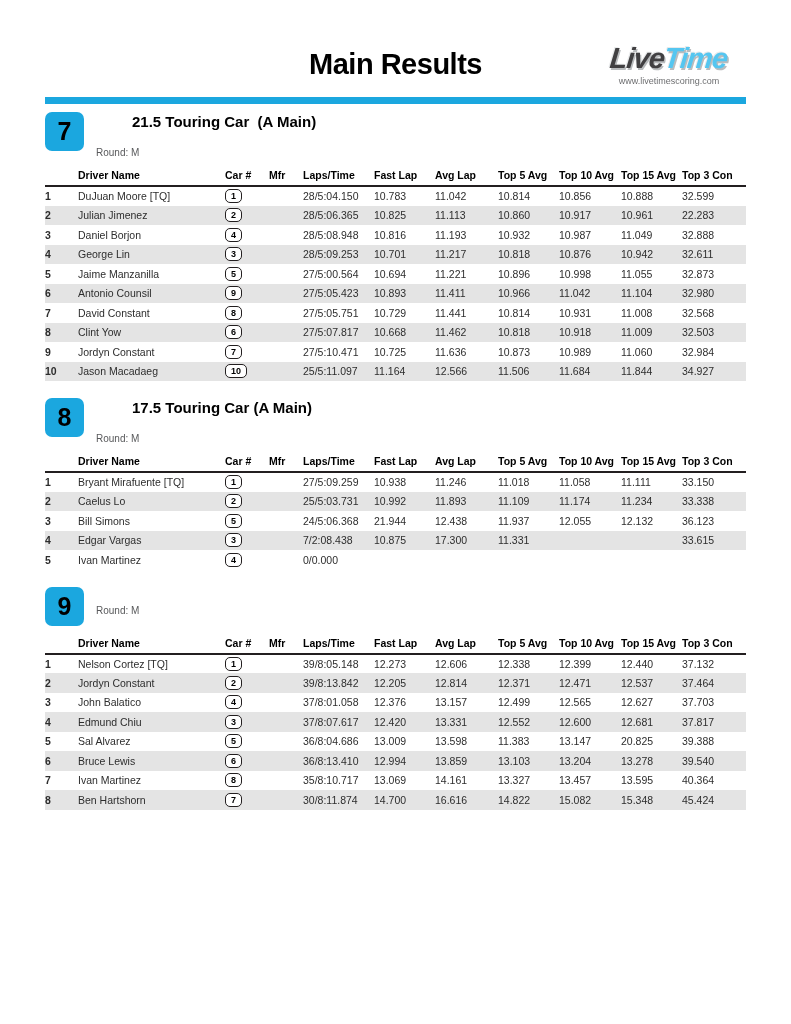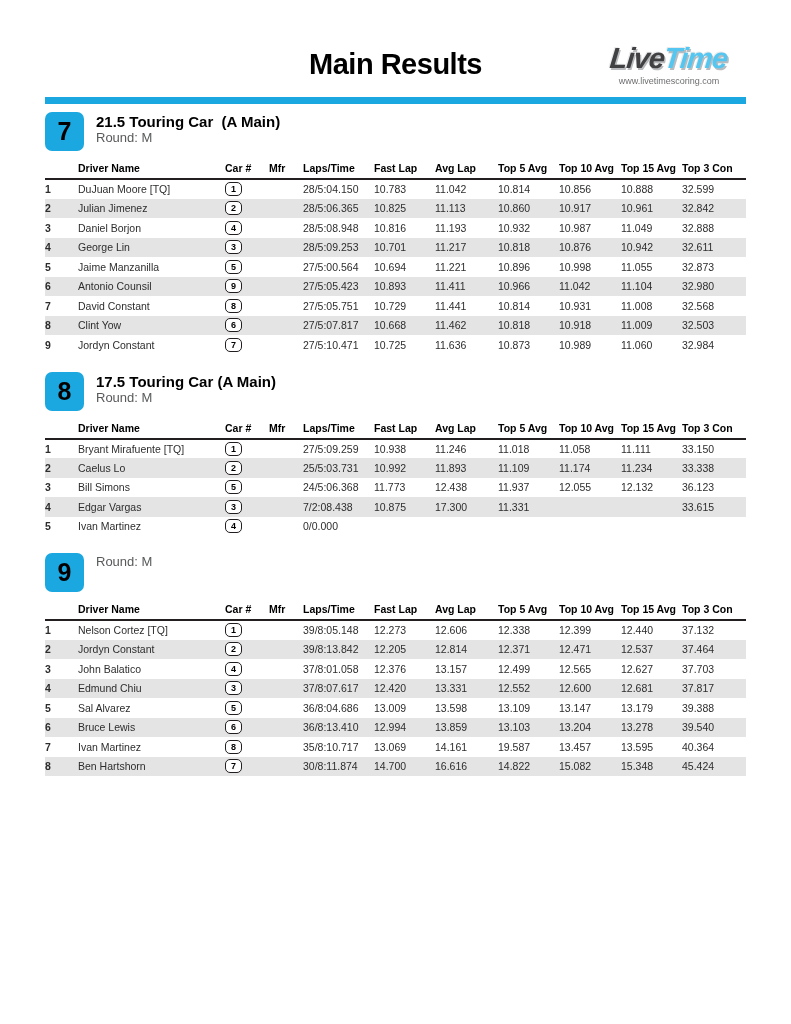--- a/index.html
+++ b/index.html
@@ -37,22 +37,22 @@
   .sections { position:absolute; top:112px; left:45px; width:701px; }
   .section { margin-bottom:17px; }
   .section-head { display:flex; align-items:flex-start; margin-bottom:9px; }
   .section-num {
     width:39px; height:39px; flex:0 0 39px;
     background:#1ba7df; border-radius:7px;
     display:flex; align-items:center; justify-content:center;
     font-size:25px; font-weight:bold; color:#000;
   }
   .section-titles { margin-left:12px; padding-top:1px; }
-  .section-title { font-size:15px; font-weight:bold; color:#000; white-space:pre; }
-  .section-round { font-size:13px; color:#58595b; margin-top:0; }
+  .section-title { font-size:15px; font-weight:bold; color:#000; white-space:pre;margin-left:36px; }
+  .section-round { font-size:10px; color:#58595b; margin-top:17px; }
   
   table.results { width:701px; border-collapse:collapse; table-layout:fixed; }
   col.c-pos   { width:33px; }
   col.c-drv   { width:147px; }
   col.c-car   { width:44px; }
   col.c-mfr   { width:34px; }
   col.c-laps  { width:71px; }
   col.c-fast  { width:61px; }
   col.c-avg   { width:63px; }
   col.c-t5    { width:61px; }
@@ -159,21 +159,21 @@
               <td class="pos">2</td>
               <td>Julian Jimenez</td>
               <td><span class="car-badge">2</span></td>
               <td></td>
               <td>28/5:06.365</td>
               <td>10.825</td>
               <td>11.113</td>
               <td>10.860</td>
               <td>10.917</td>
               <td>10.961</td>
-              <td>32.842</td>
+              <td>22.283</td>
             </tr>
             <tr>
               <td class="pos">3</td>
               <td>Daniel Borjon</td>
               <td><span class="car-badge">4</span></td>
               <td></td>
               <td>28/5:08.948</td>
               <td>10.816</td>
               <td>11.193</td>
               <td>10.932</td>
@@ -251,20 +251,33 @@
               <td>Jordyn Constant</td>
               <td><span class="car-badge">7</span></td>
               <td></td>
               <td>27/5:10.471</td>
               <td>10.725</td>
               <td>11.636</td>
               <td>10.873</td>
               <td>10.989</td>
               <td>11.060</td>
               <td>32.984</td>
+            </tr>
+            <tr>
+              <td class="pos">10</td>
+              <td>Jason Macadaeg</td>
+              <td><span class="car-badge">10</span></td>
+              <td></td>
+              <td>25/5:11.097</td>
+              <td>11.164</td>
+              <td>12.566</td>
+              <td>11.506</td>
+              <td>11.684</td>
+              <td>11.844</td>
+              <td>34.927</td>
             </tr>
           </tbody>
     </table>
   </div>
 
   <div class="section">
     <div class="section-head">
       <div class="section-num">8</div>
       <div class="section-titles">
         <div class="section-title">17.5 Touring Car (A Main)</div>
@@ -326,21 +339,21 @@
               <td>11.174</td>
               <td>11.234</td>
               <td>33.338</td>
             </tr>
             <tr>
               <td class="pos">3</td>
               <td>Bill Simons</td>
               <td><span class="car-badge">5</span></td>
               <td></td>
               <td>24/5:06.368</td>
-              <td>11.773</td>
+              <td>21.944</td>
               <td>12.438</td>
               <td>11.937</td>
               <td>12.055</td>
               <td>12.132</td>
               <td>36.123</td>
             </tr>
             <tr>
               <td class="pos">4</td>
               <td>Edgar Vargas</td>
               <td><span class="car-badge">3</span></td>
@@ -460,23 +473,23 @@
               <td>37.817</td>
             </tr>
             <tr>
               <td class="pos">5</td>
               <td>Sal Alvarez</td>
               <td><span class="car-badge">5</span></td>
               <td></td>
               <td>36/8:04.686</td>
               <td>13.009</td>
               <td>13.598</td>
-              <td>13.109</td>
+              <td>11.383</td>
               <td>13.147</td>
-              <td>13.179</td>
+              <td>20.825</td>
               <td>39.388</td>
             </tr>
             <tr>
               <td class="pos">6</td>
               <td>Bruce Lewis</td>
               <td><span class="car-badge">6</span></td>
               <td></td>
               <td>36/8:13.410</td>
               <td>12.994</td>
               <td>13.859</td>
@@ -486,21 +499,21 @@
               <td>39.540</td>
             </tr>
             <tr>
               <td class="pos">7</td>
               <td>Ivan Martinez</td>
               <td><span class="car-badge">8</span></td>
               <td></td>
               <td>35/8:10.717</td>
               <td>13.069</td>
               <td>14.161</td>
-              <td>19.587</td>
+              <td>13.327</td>
               <td>13.457</td>
               <td>13.595</td>
               <td>40.364</td>
             </tr>
             <tr>
               <td class="pos">8</td>
               <td>Ben Hartshorn</td>
               <td><span class="car-badge">7</span></td>
               <td></td>
               <td>30/8:11.874</td>

